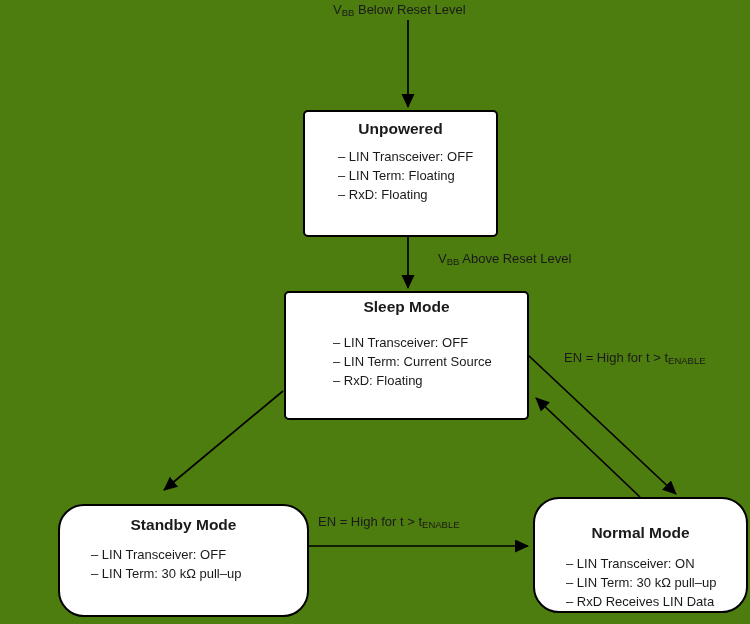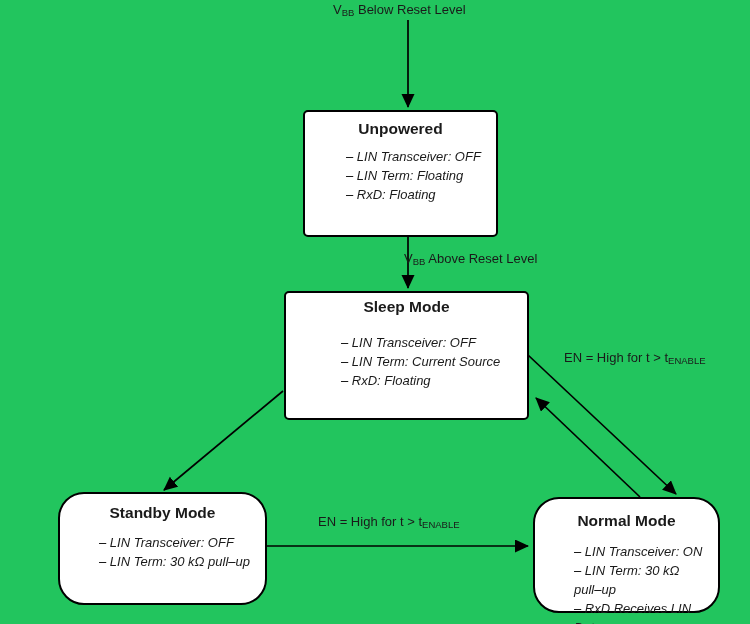--- a/index.html
+++ b/index.html
@@ -1,20 +1,20 @@
 <!DOCTYPE html>
 <html><head>
 <meta charset="utf-8">
 <style>
   html, body { margin: 0; padding: 0; background: #ffffff; }
   .canvas {
     position: relative;
     width: 750px;
     height: 624px;
-    background: #22c55e;
+    background: #4d7c0f;
     font-family: "Liberation Sans", "DejaVu Sans", sans-serif;
     color: #1a1a1a;
     overflow: hidden;
   }
   svg.edges {
     position: absolute;
     left: 0; top: 0;
     width: 750px; height: 624px;
   }
   svg.edges line { stroke: #000000; stroke-width: 1.7; }
@@ -33,25 +33,24 @@
     line-height: 19px;
   }
   .state-subtitle {
     font-size: 13px;
     text-align: center;
     line-height: 17px;
     margin-top: 1px;
   }
   .props {
     list-style: none;
-    margin: 8px;
+    margin: 0;
     padding: 0;
     font-size: 13px;
     line-height: 19px;
-    font-style: italic;
   }
   sub {
     font-size: 9.5px;
     line-height: 0;
     vertical-align: -2px;
     letter-spacing: 0;
   }
   .lbl {
     position: absolute;
     font-size: 13px;
@@ -59,29 +58,29 @@
     white-space: nowrap;
   }
 
   
   #state-unpowered { left: 303px; top: 110px; width: 195px; height: 127px; padding-top: 7px; }
   #state-unpowered .props { margin-top: 9px; padding-left: 33px; }
 
   #state-sleep { left: 284px; top: 291px; width: 245px; height: 129px; padding-top: 4px; }
   #state-sleep .props { margin-top: 17px; padding-left: 47px; }
 
-  #state-standby { left: 58px; top: 492px; width: 209px; height: 113px; padding-top: 9px; border-radius: 26px; }
+  #state-standby { left: 58px; top: 504px; width: 251px; height: 113px; padding-top: 9px; border-radius: 26px; }
   #state-standby .props { margin-top: 11px; padding-left: 31px; }
 
-  #state-normal { left: 533px; top: 497px; width: 187px; height: 116px; padding-top: 12px; border-radius: 26px; }
+  #state-normal { left: 533px; top: 497px; width: 215px; height: 116px; padding-top: 24px; border-radius: 26px; }
   #state-normal .props { margin-top: 12px; padding-left: 31px; }
 
   
   #label-vbb-below   { left: 333px; top: 2px; }
-  #label-vbb-above   { left: 404px; top: 251px; }
+  #label-vbb-above   { left: 438px; top: 251px; }
   #label-en-high-upper { left: 564px; top: 350px; }
   #label-lin-wake    { left: 3px;   top: 386px; }
   #label-en-low      { left: 440px; top: 451px; }
   #label-en-high-lower { left: 318px; top: 514px; }
 </style>
 </head>
 <body>
 
 <div class="canvas">
 

